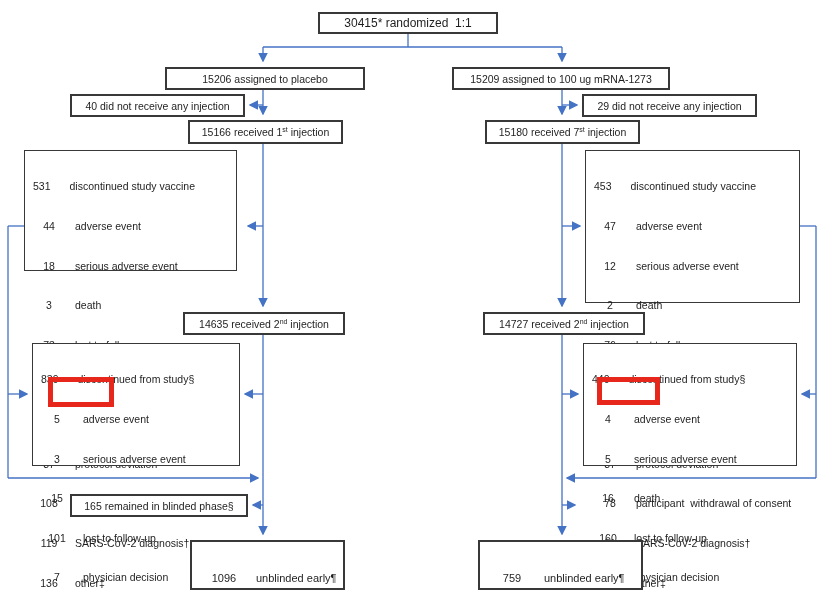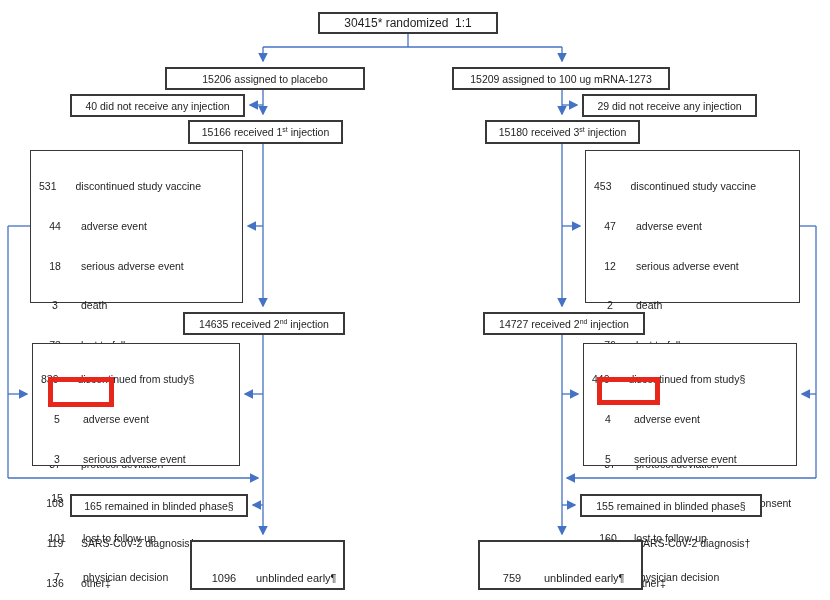--- a/index.html
+++ b/index.html
@@ -93,24 +93,24 @@
     <span>40 did not receive any injection</span>
   </div>
   <div class="node" style="left:582px;top:94px;width:175px;height:23px;">
     <span>29 did not receive any injection</span>
   </div>
 
   <div class="node" style="left:188px;top:120px;width:155px;height:24px;">
     <span><span>15166 received 1</span><span class="sup">st</span><span> injection</span></span>
   </div>
   <div class="node" style="left:485px;top:120px;width:155px;height:24px;">
-    <span><span>15180 received 3</span><span class="sup">st</span><span> injection</span></span>
+    <span><span>15180 received 7</span><span class="sup">st</span><span> injection</span></span>
   </div>
 
-  <div class="node big" style="left:30px;top:150px;width:213px;height:153px;">
+  <div class="node big" style="left:24px;top:150px;width:213px;height:121px;">
     <div class="trow">
       <span class="cnt">531</span>
       <span class="txt">discontinued study vaccine</span>
     </div>
     <div class="row"><span class="num">44</span><span class="txt">adverse event</span></div>
     <div class="row"><span class="num">18</span><span class="txt">serious adverse event</span></div>
     <div class="row"><span class="num">3</span><span class="txt">death</span></div>
     <div class="row"><span class="num">73</span><span class="txt">lost to follow-up</span></div>
     <div class="row"><span class="num">18</span><span class="txt">physician decision</span></div>
     <div class="row"><span class="num">4</span><span class="txt">pregnancy</span></div>
@@ -173,23 +173,20 @@
     
     
   </div>
 
   <div class="hl" style="left:48px;top:377px;width:66px;height:30px;"></div>
   <div class="hl" style="left:597px;top:377px;width:63px;height:28px;"></div>
 
   <div class="node" style="left:70px;top:494px;width:178px;height:23px;">
     <span>165 remained in blinded phase§</span>
   </div>
-  <div class="node" style="left:580px;top:494px;width:182px;height:23px;">
-    <span>155 remained in blinded phase§</span>
-  </div>
 
   <div class="node final" style="left:190px;top:540px;width:155px;height:50px;">
     <div class="row final"><span class="num">1096</span><span class="txt">unblinded early¶</span></div>
     
     
   </div>
   <div class="node final" style="left:478px;top:540px;width:165px;height:50px;">
     <div class="row final"><span class="num">759</span><span class="txt">unblinded early¶</span></div>
     
     

